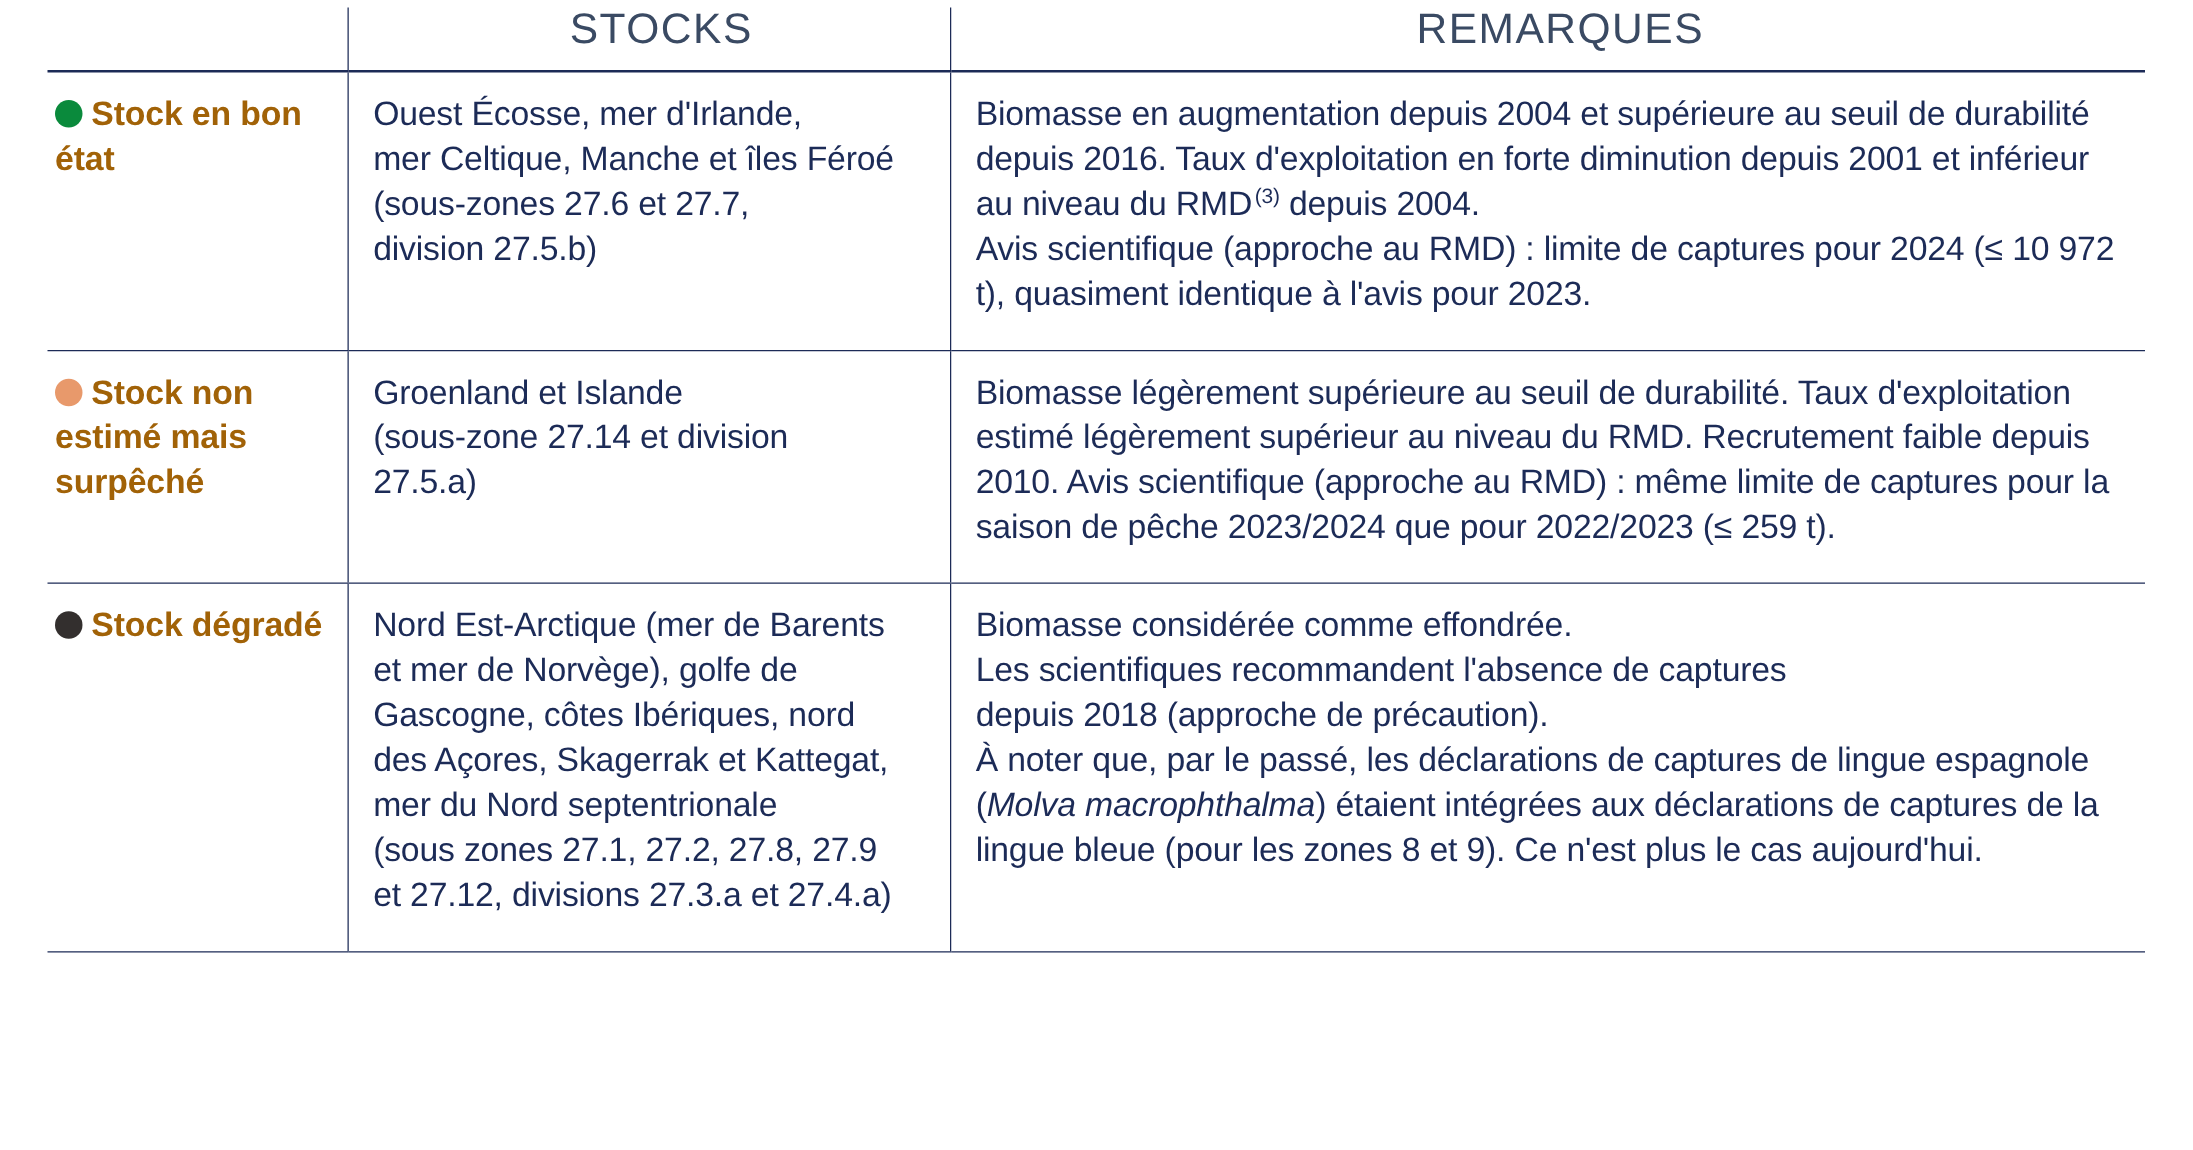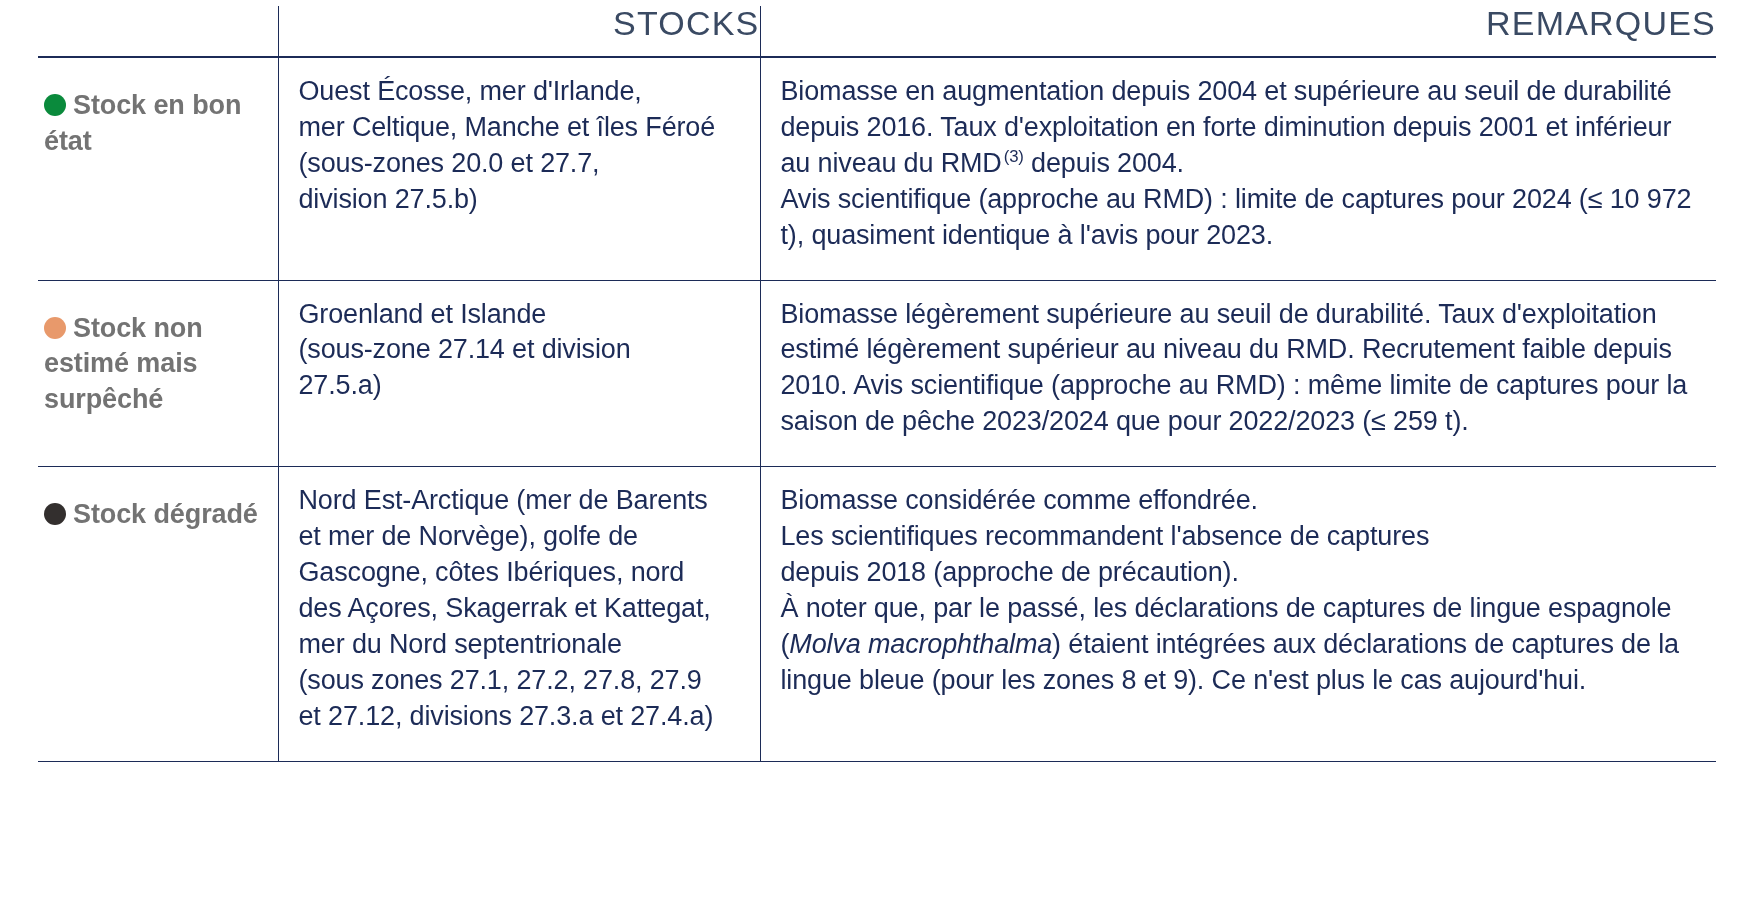--- a/index.html
+++ b/index.html
@@ -32,21 +32,21 @@
   }
 
   col.col-status { width: 240px; }
   col.col-stocks { width: 482px; }
   col.col-remarks { width: 956px; }
 
   
   thead th {
     padding: 0 0 16px 0;
     vertical-align: bottom;
-    text-align: right;
+    text-align: center;
     font-weight: 400;
     border-bottom: 2px solid #1c2b57;
   }
   thead th.h-status {
     border-bottom: 2px solid #1c2b57;
   }
   .head-label {
     font-family: "Liberation Sans", sans-serif;
     font-size: 34px;
     letter-spacing: 1.2px;
@@ -73,23 +73,22 @@
 
   td.status-cell {
     padding-left: 6px;
     padding-right: 6px;
   }
 
   .status-label {
     font-size: 27px;
     font-weight: bold;
     line-height: 1.32;
-    color: #737373;
+    color: #a16207;
     letter-spacing: -0.1px;
-    margin-top: 14px;
   }
   .dot {
     display: inline-block;
     width: 22px;
     height: 22px;
     border-radius: 50%;
     margin-right: 7px;
     vertical-align: -2px;
   }
   .dot-green  { background: #0a8a3c; }
@@ -151,21 +150,21 @@
 
       <tr>
         <td class="status-cell">
           <div class="status-label"><span class="dot dot-green"></span><span>Stock
 en bon état</span></div>
         </td>
 
         <td class="vline">
           <div class="body-text">Ouest Écosse, mer d'Irlande,
 mer Celtique, Manche et îles Féroé
-(sous-zones 20.0 et 27.7,
+(sous-zones 27.6 et 27.7,
 division 27.5.b)</div>
         </td>
 
         <td class="vline">
           <div class="body-text"><span>Biomasse en augmentation depuis 2004 et supérieure au seuil de durabilité depuis 2016. Taux d'exploitation en forte diminution depuis 2001 et inférieur au niveau du RMD</span><sup class="ref">(3)</sup><span> depuis 2004.
 Avis scientifique (approche au RMD) : limite de captures pour 2024 (≤ 10 972 t), quasiment identique à l'avis pour 2023.</span></div>
         </td>
       </tr>
 
       <tr>

